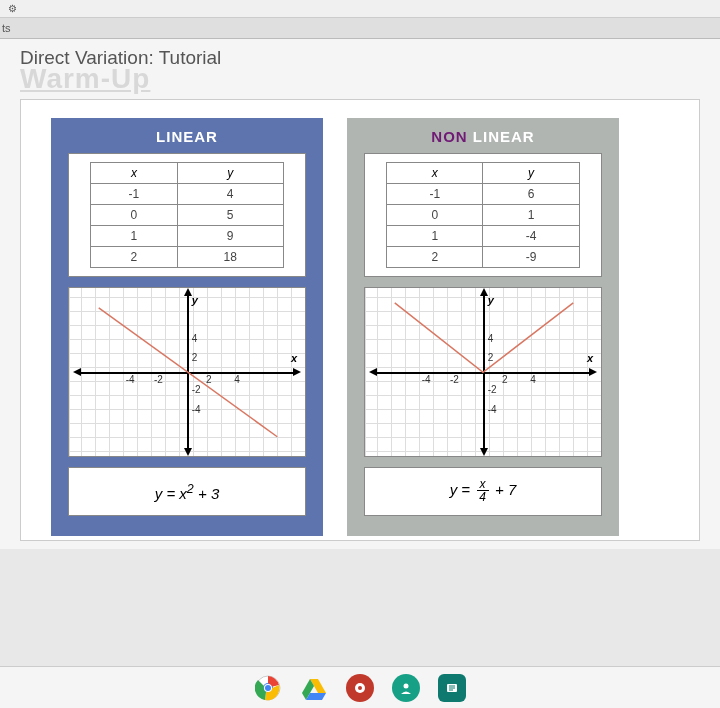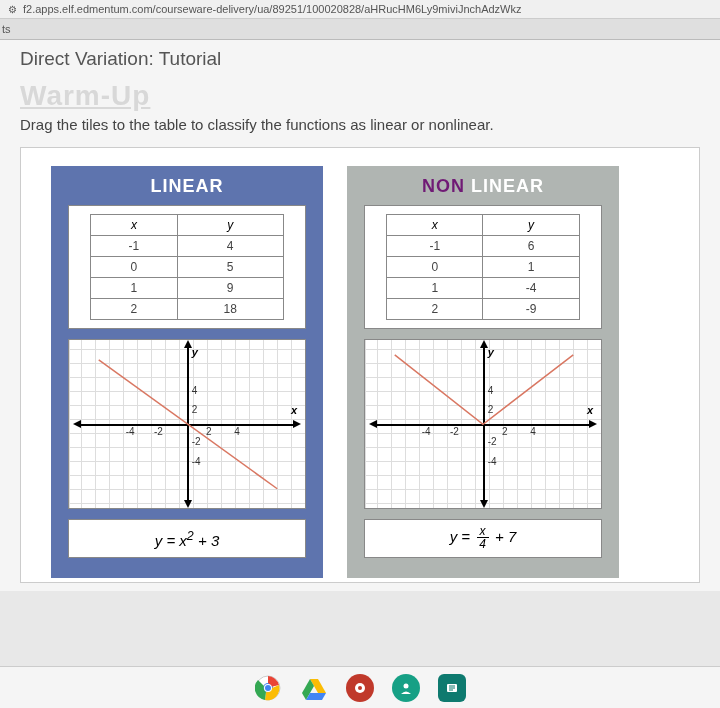--- a/index.html
+++ b/index.html
@@ -31,21 +31,21 @@
       border-bottom: 1px solid #bbb;
     }
     .content {
       background: #f5f5f5;
       padding: 8px 20px;
     }
     .page-title {
       font-size: 19px;
       color: #555;
       font-weight: 400;
-      margin-bottom: 16px;
+      margin-bottom: 0;
     }
     .warm-up {
       font-size: 28px;
       color: #d8d8d8;
       font-weight: 700;
       letter-spacing: 1px;
       margin-top: -6px;
       margin-bottom: 4px;
       text-decoration: underline;
     }
@@ -68,21 +68,21 @@
       align-items: center;
       padding: 10px 12px 10px 12px;
     }
     .cat-linear {
       background: #5e74ae;
     }
     .cat-nonlinear {
       background: #b0b5b2;
     }
     .cat-header {
-      font-size: 18px;
+      font-size: 15px;
       font-weight: 700;
       color: #fff;
       margin-bottom: 8px;
       letter-spacing: 1px;
     }
     .cat-header .non {
       color: #701a75;
     }
     .tile {
       background: #fff;
@@ -147,21 +147,21 @@
     .tick-label {
       position: absolute;
       font-size: 10px;
       color: #333;
     }
     .line-graph {
       position: absolute;
       inset: 0;
     }
     .equation-tile {
-      height: 39px;
+      height: 49px;
       display: flex;
       align-items: center;
       justify-content: center;
       font-size: 15px;
       font-style: italic;
     }
     .frac {
       display: inline-flex;
       flex-direction: column;
       align-items: center;
@@ -194,30 +194,28 @@
       justify-content: center;
       font-size: 14px;
       color: #fff;
     }
   </style>
 </head>
 <body>
 
 <div class="url-bar">
   <span class="url-icon">⚙</span>
-  <span>f2.apps.elf.edmentum.com/courseware-delivery/ua/89251/100020828/aHRucHM6Ly9miviJnchAdzWkz</span>
 </div>
 <div class="tab-bar">
   <span>ts</span>
 </div>
 
 <div class="content">
   <div class="page-title">Direct Variation: Tutorial</div>
   <div class="warm-up">Warm-Up</div>
-  <div class="instruction">Drag the tiles to the table to classify the functions as linear or nonlinear.</div>
 
   <div class="activity-area">
 
     <div class="category-col cat-linear">
       <div class="cat-header">LINEAR</div>
 
       <div class="tile">
         <table class="value-table">
           <tbody>
               <tr>

